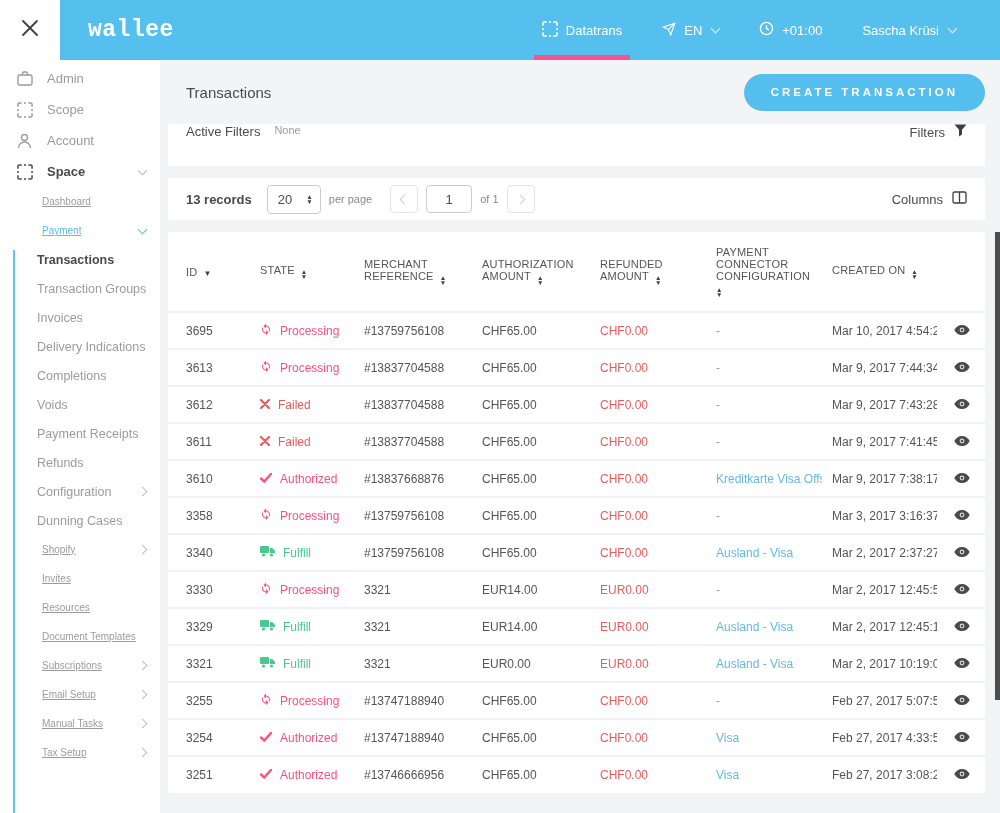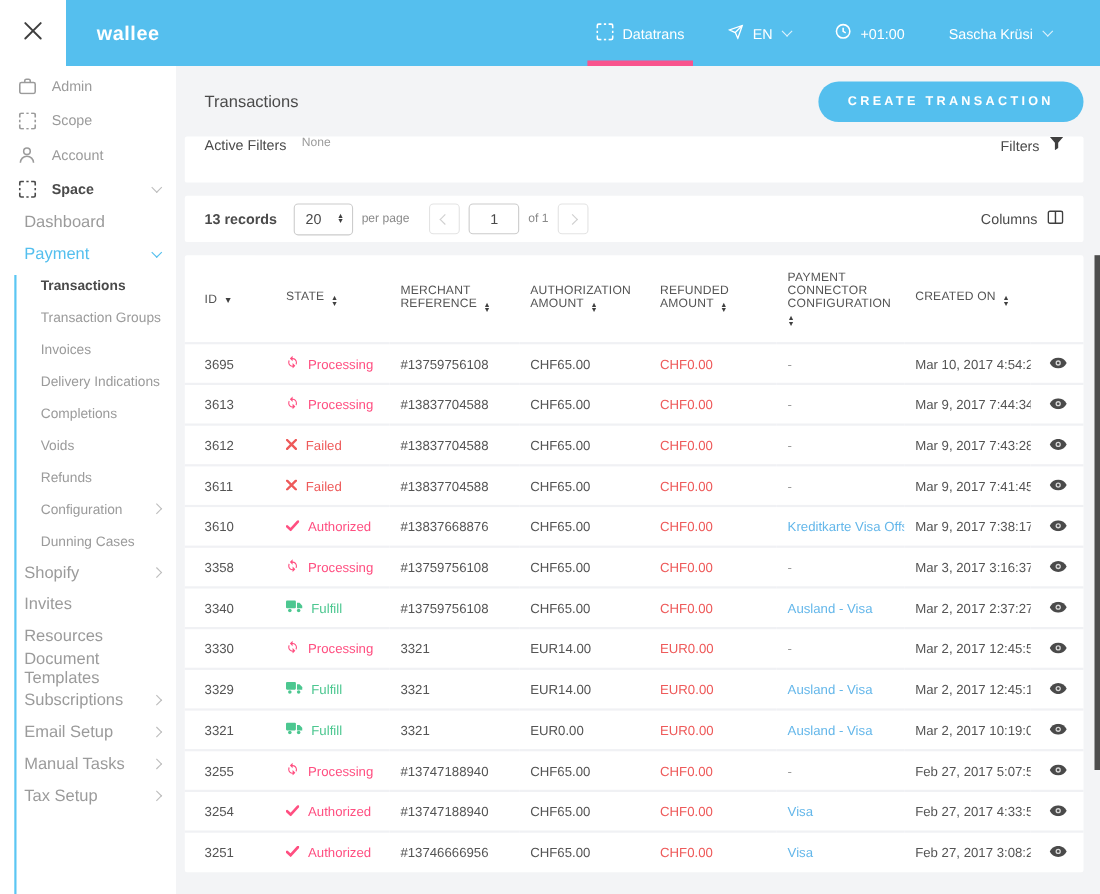--- a/index.html
+++ b/index.html
@@ -7,35 +7,35 @@
   body {
     font-family:"Liberation Sans", sans-serif;
     background:#f3f4f6;
     color:#545454;
     position:relative;
   }
   
   .topbar { position:absolute; top:0; left:0; width:1000px; height:60px; display:flex; z-index:5; }
   .topbar-close { width:60px; background:#fff; display:flex; align-items:center; justify-content:center; cursor:pointer; }
   .topbar-main { flex:1; background:#55bfee; display:flex; align-items:center; padding-left:28px; }
-  .brand { color:#fff; font-size:18px; font-weight:bold; letter-spacing:.5px; }
+  .brand { color:#fff; font-size:23px; font-weight:bold; letter-spacing:.5px;font-family:Liberation Mono, monospace; }
   .topbar-nav { margin-left:auto; display:flex; height:100%; align-items:stretch; padding-right:24px; }
   .topnav-item { display:flex; align-items:center; gap:8px; color:#fff; font-size:13px; padding:0 20px; position:relative; cursor:pointer; }
   .topnav-item.active::after { content:""; position:absolute; left:12px; right:12px; bottom:0; height:5px; background:#f8538d; }
   .chev { width:7px; height:7px; border-right:1.5px solid currentColor; border-bottom:1.5px solid currentColor; display:inline-block; }
   .chev.down { transform:rotate(45deg); margin-top:-3px; }
   .chev.right { transform:rotate(-45deg); }
   .topnav-item .chev { color:#dff2fc; margin-left:2px; }
 
   
   .sidebar { position:absolute; top:60px; left:0; width:160px; height:753px; background:#fff; padding-top:3px; overflow:hidden; }
   .side-line { position:absolute; left:13px; top:190px; bottom:0; width:2px; background:#5bc6f3; }
   .side-item { display:flex; align-items:center; position:relative; color:#9b9b9b; cursor:pointer; }
   .side-item.d0 { height:31px; padding-left:16px; gap:14px; font-size:13px; }
-  .side-item.d1 { height:29px; padding-left:22px; font-size:15px; }
+  .side-item.d1 { height:29px; padding-left:42px; font-size:10px;text-decoration:underline; }
   .side-item.d2 { height:29px; padding-left:37px; font-size:12.5px; }
   .side-item.bold { color:#4a4a4a; font-weight:bold; }
   .side-item.accent { color:#54bfee; }
   .side-item .icon { display:inline-flex; width:17px; justify-content:center; color:#9b9b9b; }
   .side-item.bold .icon { color:#4a4a4a; }
   .side-item .chev { position:absolute; right:14px; color:#bdbdbd; }
   .side-item.accent .chev { color:#54bfee; }
 
   
   .main { position:absolute; top:60px; left:160px; width:840px; height:753px; padding:0 15px 0 8px; }
@@ -192,20 +192,23 @@
       <div class="side-item d2">
         <span>Delivery Indications</span>
       </div>
       <div class="side-item d2">
         <span>Completions</span>
       </div>
       <div class="side-item d2">
         <span>Voids</span>
       </div>
       <div class="side-item d2">
+        <span>Payment Receipts</span>
+      </div>
+      <div class="side-item d2">
         <span>Refunds</span>
       </div>
       <div class="side-item d2">
         <span>Configuration</span>
         <span class="chev right"></span>
       </div>
       <div class="side-item d2">
         <span>Dunning Cases</span>
       </div>
       <div class="side-item d1">

